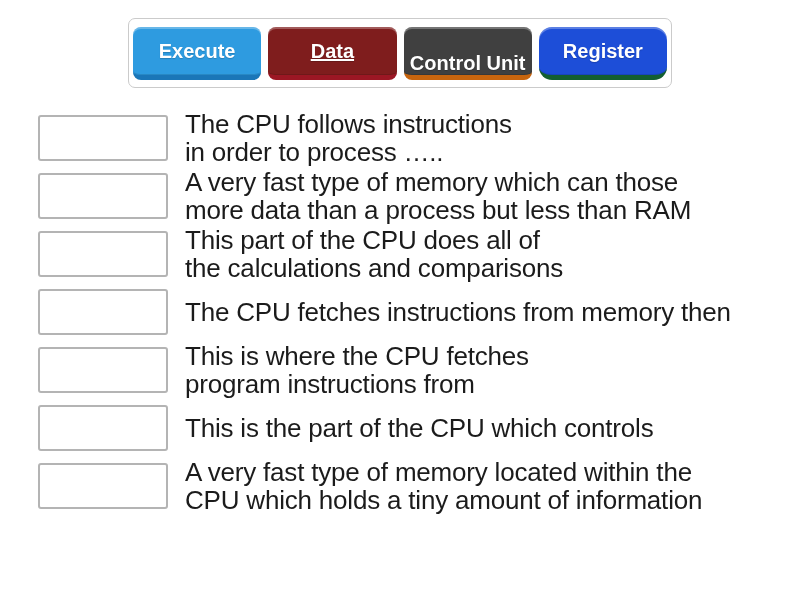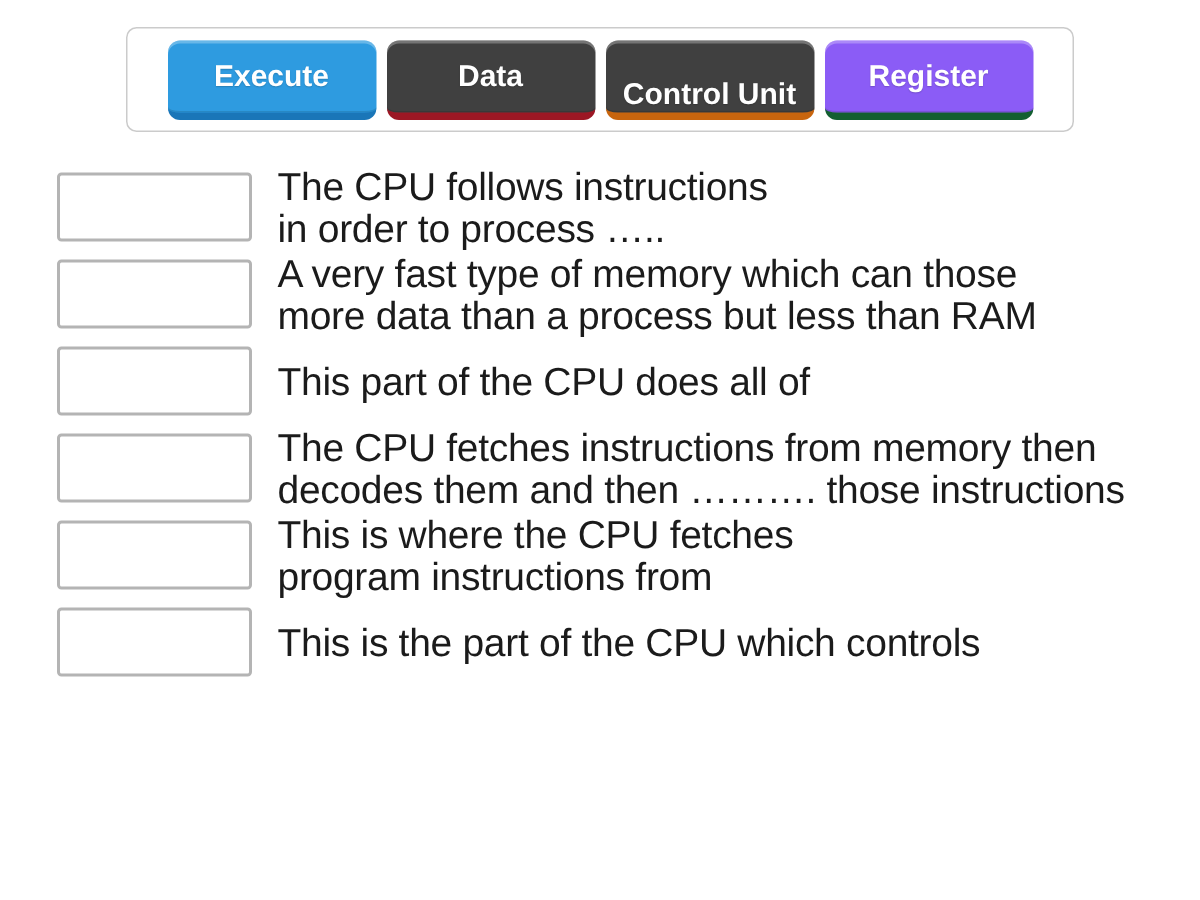--- a/index.html
+++ b/index.html
@@ -1,21 +1,21 @@
 <!DOCTYPE html>
 <html><head>
 <meta charset="utf-8">
 <style>
   * { margin: 0; padding: 0; box-sizing: border-box; }
   html, body { width: 800px; height: 600px; background: #ffffff; overflow: hidden; }
   body { font-family: "Liberation Sans", sans-serif; }
 
   
   .bank {
-    width: 632px;
+    width: 544px;
     margin: 18px auto 0 auto;
     background: #ffffff;
     border: 1px solid #cbcbcb;
     border-radius: 7px;
     padding: 8px 4px 7px 4px;
   }
   .bank-row {
     display: flex;
     justify-content: center;
     gap: 7px;
@@ -67,27 +67,27 @@
   }
 </style>
 </head>
 <body>
 
 <div class="bank">
   <div class="bank-row">
     <div class="tile" style="background-color: rgb(46, 155, 224); border-bottom-color: rgb(26, 118, 184);">
         <span>Execute</span>
       </div>
-    <div class="tile" style="background-color: #404040; border-bottom-color: rgb(156, 23, 36);">
+    <div class="tile" style="background-color: #7f1d1d; border-bottom-color: rgb(156, 23, 36); text-decoration: underline;">
         <span>Data</span>
       </div>
     <div class="tile" style="background-color: #404040; border-bottom-color: rgb(200, 101, 14); align-items: flex-end;">
         <span>Control Unit</span>
       </div>
-    <div class="tile" style="background-color: #8b5cf6; border-bottom-color: rgb(19, 95, 49);">
+    <div class="tile" style="background-color: #1d4ed8; border-bottom-color: rgb(19, 95, 49); border-radius: 13px;">
         <span>Register</span>
       </div>
   </div>
 </div>
 
 <div class="rows">
   <div class="match-row">
     <div class="drop-slot"></div>
     <div class="statement">
       <div>The CPU follows instructions</div>
@@ -98,35 +98,42 @@
     <div class="drop-slot"></div>
     <div class="statement">
       <div>A very fast type of memory which can those</div>
         <div>more data than a process but less than RAM</div>
     </div>
   </div>
   <div class="match-row">
     <div class="drop-slot"></div>
     <div class="statement">
       <div>This part of the CPU does all of</div>
+        <div>the calculations and comparisons</div>
     </div>
   </div>
   <div class="match-row">
     <div class="drop-slot"></div>
     <div class="statement">
       <div>The CPU fetches instructions from memory then</div>
-        <div>decodes them and then ………. those instructions</div>
     </div>
   </div>
   <div class="match-row">
     <div class="drop-slot"></div>
     <div class="statement">
       <div>This is where the CPU fetches</div>
         <div>program instructions from</div>
     </div>
   </div>
   <div class="match-row">
     <div class="drop-slot"></div>
     <div class="statement">
       <div>This is the part of the CPU which controls</div>
     </div>
   </div>
+  <div class="match-row">
+    <div class="drop-slot"></div>
+    <div class="statement">
+      <div>A very fast type of memory located within the</div>
+        <div>CPU which holds a tiny amount of information</div>
+    </div>
+  </div>
 </div>
 
 </body></html>

